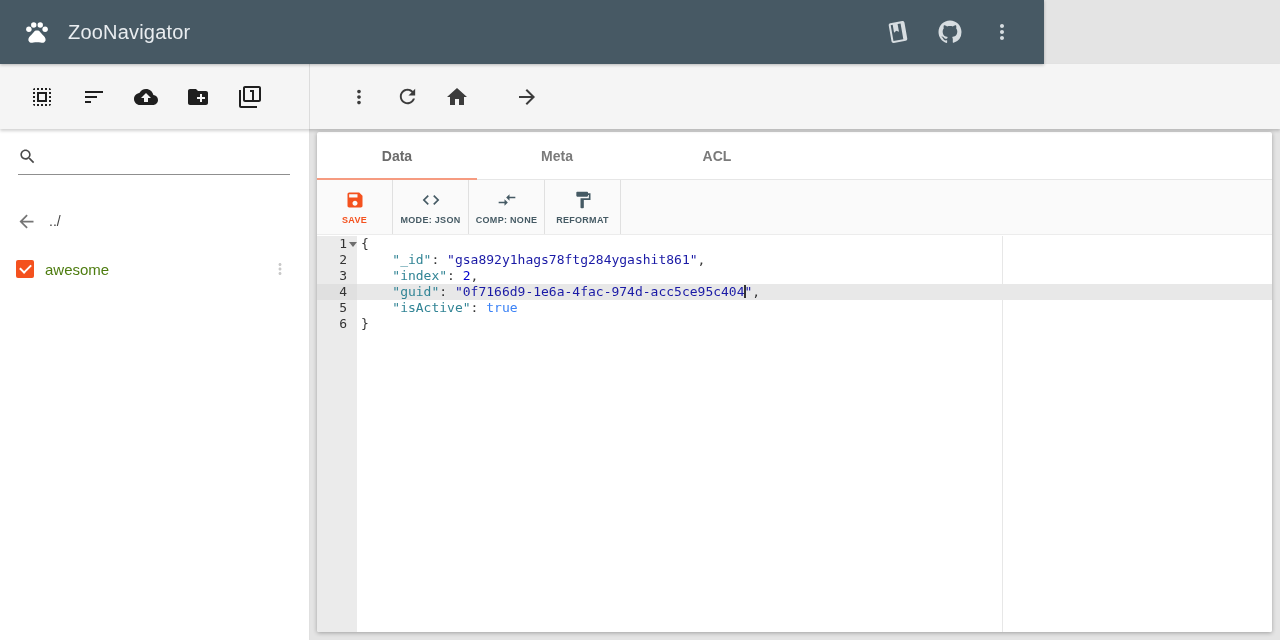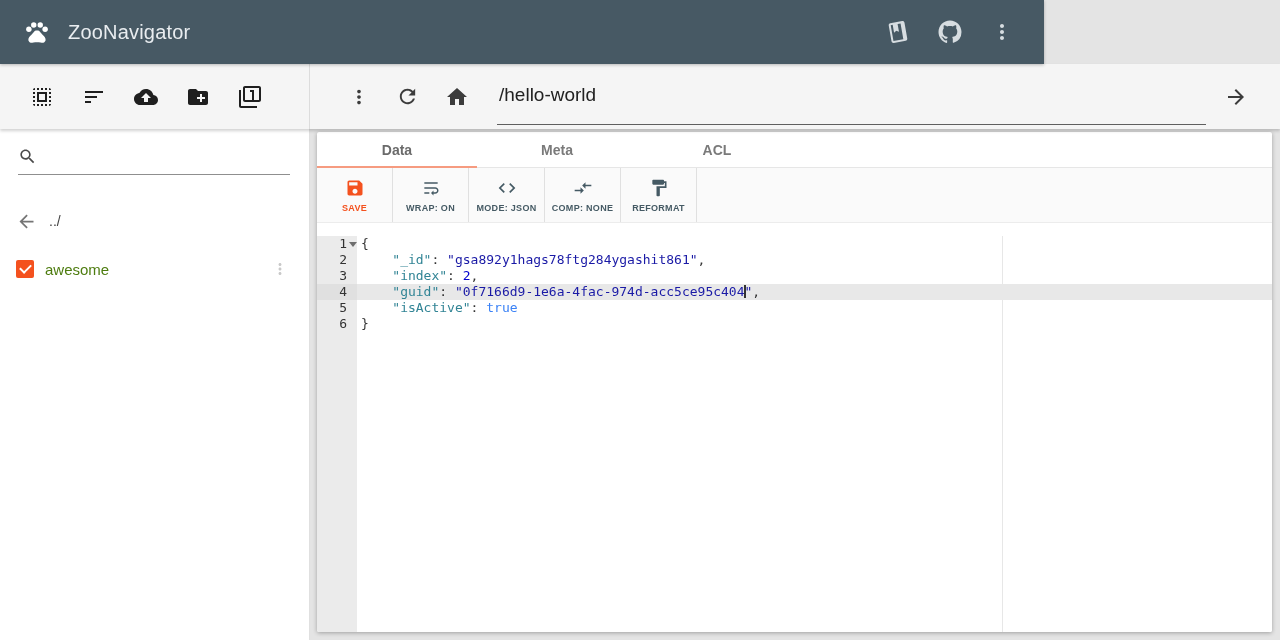--- a/index.html
+++ b/index.html
@@ -52,21 +52,21 @@
   .checkbox.checked::after { content:""; position:absolute; left:4px; top:4px; width:9px; height:5px;
               border-left:2px solid #fff; border-bottom:2px solid #fff; transform:rotate(-45deg); }
   .node-label { font-size:15px; color:#4d7c0f; margin-left:11px; cursor:pointer; }
   .node-dots { margin-left:auto; color:#c9c9c9; cursor:pointer; }
 
   
   .main { position:absolute; top:129px; left:310px; right:0; bottom:0; background:#e4e4e4; }
   .card { position:absolute; left:7px; top:3px; right:8px; bottom:8px; background:#fff;
           border-radius:2px; box-shadow:0 1px 4px rgba(0,0,0,.3); overflow:hidden; }
 
-  .tabs { height:36px; display:flex; border-bottom:1px solid #e6e6e6; }
+  .tabs { height:48px; display:flex; border-bottom:1px solid #e6e6e6; }
   .tab { width:160px; display:flex; align-items:center; justify-content:center; position:relative;
          font-size:14px; font-weight:bold; color:#7a7a7a; cursor:pointer; }
   .tab .tab-underline { display:none; position:absolute; left:0; right:0; bottom:-1px; height:2px;
          background:#f69b80; }
   .tab.active .tab-underline { display:block; }
   .tab.active { color:#6b6b6b; }
 
   .ed-toolbar { height:55px; background:#fafafa; display:flex; border-bottom:1px solid #ececec; }
   .ed-btn { width:76px; border-right:1px solid #e0e0e0; display:flex; flex-direction:column;
             align-items:center; justify-content:center; gap:5px; color:#455a64; cursor:pointer; }
@@ -164,21 +164,20 @@
     <span class="ic addr-refresh">
       <svg width="23" height="23" viewBox="0 0 24 24" fill="currentColor">
           <path d="M17.65 6.35C16.2 4.9 14.21 4 12 4c-4.42 0-7.99 3.58-7.99 8s3.57 8 7.99 8c3.73 0 6.84-2.55 7.73-6h-2.08c-.82 2.33-3.04 4-5.65 4-3.31 0-6-2.69-6-6s2.69-6 6-6c1.66 0 3.14.69 4.22 1.78L13 11h7V4l-2.35 2.35z"></path>
         </svg>
     </span>
     <span class="ic addr-home">
       <svg width="24" height="24" viewBox="0 0 24 24" fill="currentColor">
           <path d="M10 20v-6h4v6h5v-8h3L12 3 2 12h3v8z"></path>
         </svg>
     </span>
-    <input class="addr-input" type="text" value="/hello-world" style="">
     <span class="ic addr-go">
       <svg width="24" height="24" viewBox="0 0 24 24" fill="currentColor">
           <path d="M12 4l-1.41 1.41L16.17 11H4v2h12.17l-5.58 5.59L12 20l8-8z"></path>
         </svg>
     </span>
   </div>
 </div>
 
 <aside class="sidebar">
   <div class="search-row">
@@ -227,28 +226,20 @@
     </div>
 
     <div class="ed-toolbar">
       <div class="ed-btn save">
         <span>
           <svg width="20" height="20" viewBox="0 0 24 24" fill="currentColor">
               <path d="M17 3H5c-1.11 0-2 .9-2 2v14c0 1.1.89 2 2 2h14c1.1 0 2-.9 2-2V7l-4-4zm-5 16c-1.66 0-3-1.34-3-3s1.34-3 3-3 3 1.34 3 3-1.34 3-3 3zm3-10H5V5h10v4z"></path>
             </svg>
         </span>
         <span class="lbl">SAVE</span>
-      </div>
-      <div class="ed-btn">
-        <span>
-          <svg width="20" height="20" viewBox="0 0 24 24" fill="currentColor">
-              <path d="M4 19h6v-2H4v2zM20 5H4v2h16V5zm-3 6H4v2h13.25c1.1 0 2 .9 2 2s-.9 2-2 2H15v-2l-3 3 3 3v-2h2c2.21 0 4-1.79 4-4s-1.79-4-4-4z"></path>
-            </svg>
-        </span>
-        <span class="lbl">WRAP: ON</span>
       </div>
       <div class="ed-btn">
         <span>
           <svg width="20" height="20" viewBox="0 0 24 24" fill="currentColor">
               <path d="M9.4 16.6 4.8 12l4.6-4.6L8 6l-6 6 6 6 1.4-1.4zm5.2 0 4.6-4.6-4.6-4.6L16 6l6 6-6 6-1.4-1.4z"></path>
             </svg>
         </span>
         <span class="lbl">MODE: JSON</span>
       </div>
       <div class="ed-btn">

